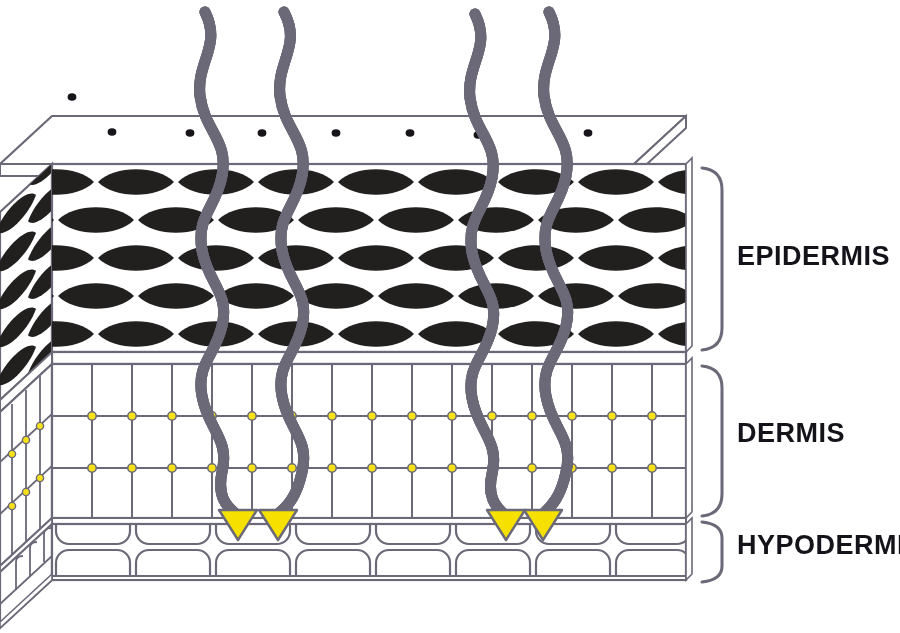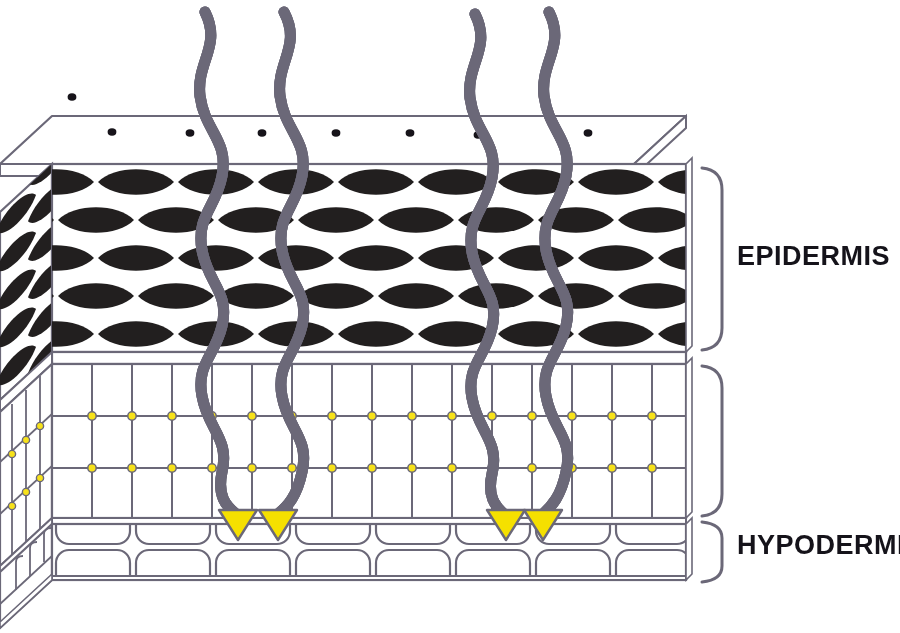--- a/index.html
+++ b/index.html
@@ -381,15 +381,16 @@
 
     <g fill="none" stroke="#6b6878" stroke-width="3" stroke-linecap="round">
       <path d="M 702 168 Q 722 170 722 190 L 722 328 Q 722 348 702 350"></path>
       <path d="M 702 366 Q 722 368 722 388 L 722 494 Q 722 514 702 516"></path>
       <path d="M 702 522 Q 722 524 722 538 L 722 566 Q 722 580 702 582"></path>
     </g>
 
   </svg>
 
   <div class="layer-label" id="label-epidermis">EPIDERMIS</div>
+  <div class="layer-label" id="label-dermis">DERMIS</div>
   <div class="layer-label" id="label-hypodermis">HYPODERMIS</div>
 
 </div>
 
 </body></html>

